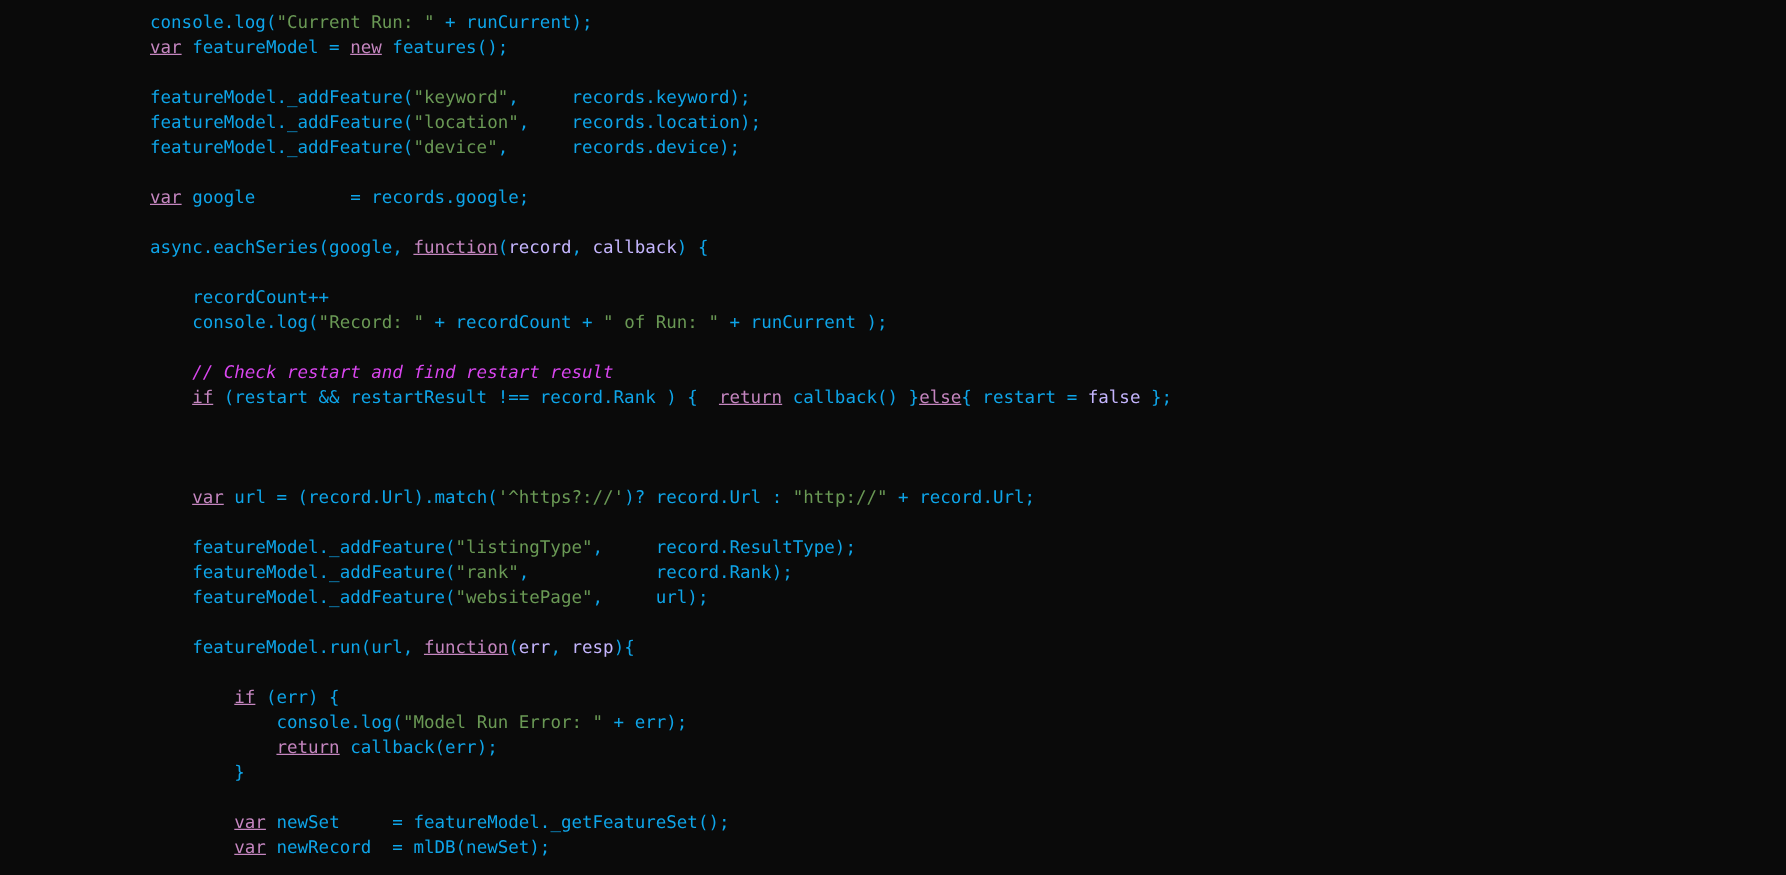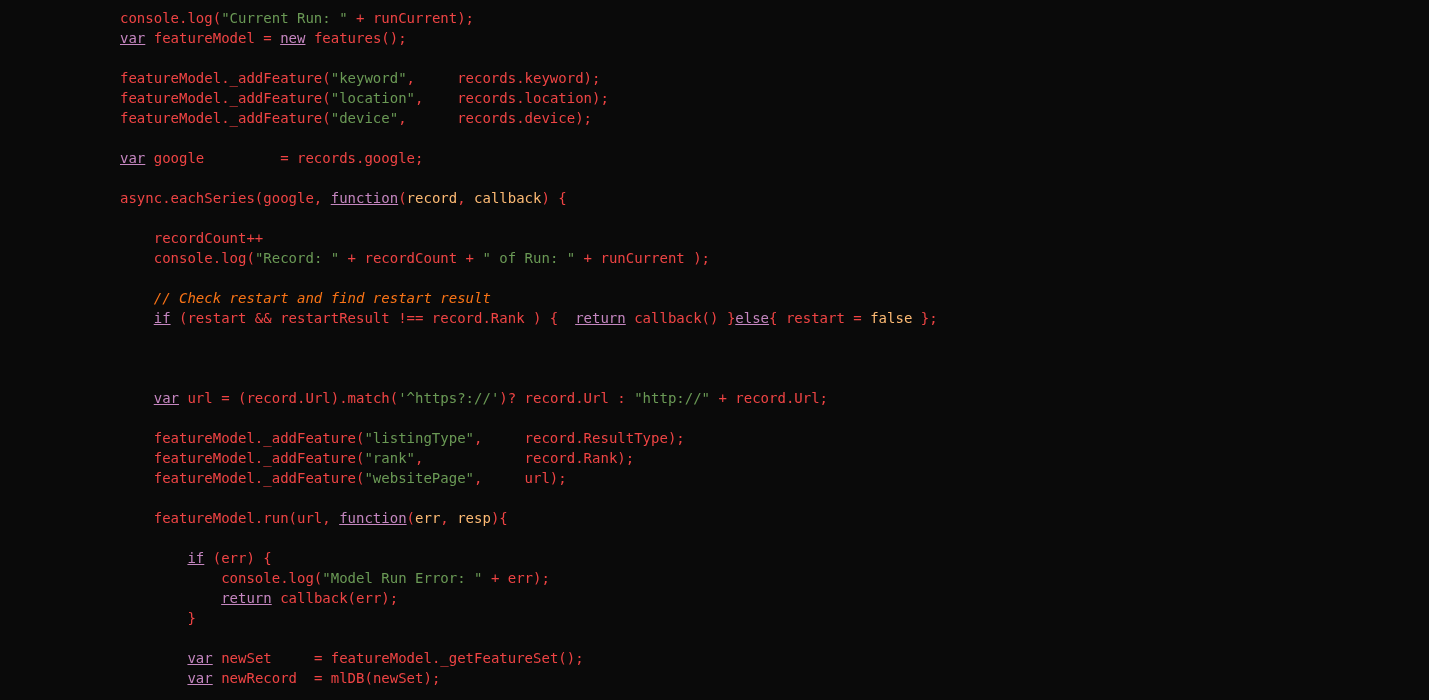--- a/index.html
+++ b/index.html
@@ -13,21 +13,21 @@
     width: 1429px;
     height: 700px;
     overflow: hidden;
   }
   pre {
     margin: 0;
     padding: 8px 0 0 120px;
     white-space: pre;
   }
   .kw   { color: #c586c0; text-decoration: underline; }   
-  .pl   { color: #ef4444; }
+  .pl   { color: #0ea5e9; }
   .str  { color: #6a9955; }   
-  .cmt  { color: #f97316; font-style: italic; text-align: right; }
-  .param{ color: #fdba74; }
+  .cmt  { color: #d946ef; font-style: italic; text-align: right; }
+  .param{ color: #c4b5fd; }
 </style>
 </head>
 <body>
 
 <pre id="code"><div><span class="pl">console.log(</span><span class="str">"Current Run: "</span><span class="pl"> + runCurrent);</span></div><div><span class="kw">var</span><span class="pl"> featureModel = </span><span class="kw">new</span><span class="pl"> features();</span></div><div>&nbsp;</div><div><span class="pl">featureModel._addFeature(</span><span class="str">"keyword"</span><span class="pl">,     records.keyword);</span></div><div><span class="pl">featureModel._addFeature(</span><span class="str">"location"</span><span class="pl">,    records.location);</span></div><div><span class="pl">featureModel._addFeature(</span><span class="str">"device"</span><span class="pl">,      records.device);</span></div><div>&nbsp;</div><div><span class="kw">var</span><span class="pl"> google         = records.google;</span></div><div>&nbsp;</div><div><span class="pl">async.eachSeries(google, </span><span class="kw">function</span><span class="pl">(</span><span class="param">record</span><span class="pl">, </span><span class="param">callback</span><span class="pl">) {</span></div><div>&nbsp;</div><div>    <span class="pl">recordCount++</span></div><div>    <span class="pl">console.log(</span><span class="str">"Record: "</span><span class="pl"> + recordCount + </span><span class="str">" of Run: "</span><span class="pl"> + runCurrent );</span></div><div>&nbsp;</div><div>    <span class="cmt">// Check restart and find restart result</span></div><div>    <span class="kw">if</span><span class="pl"> (restart &amp;&amp; restartResult !== record.Rank ) {  </span><span class="kw">return</span><span class="pl"> callback() }</span><span class="kw">else</span><span class="pl">{ restart = </span><span class="param">false</span><span class="pl"> };</span></div><div>&nbsp;</div><div>&nbsp;</div><div>&nbsp;</div><div>    <span class="kw">var</span><span class="pl"> url = (record.Url).match(</span><span class="str">'^https?://'</span><span class="pl">)? record.Url : </span><span class="str">"http://"</span><span class="pl"> + record.Url;</span></div><div>&nbsp;</div><div>    <span class="pl">featureModel._addFeature(</span><span class="str">"listingType"</span><span class="pl">,     record.ResultType);</span></div><div>    <span class="pl">featureModel._addFeature(</span><span class="str">"rank"</span><span class="pl">,            record.Rank);</span></div><div>    <span class="pl">featureModel._addFeature(</span><span class="str">"websitePage"</span><span class="pl">,     url);</span></div><div>&nbsp;</div><div>    <span class="pl">featureModel.run(url, </span><span class="kw">function</span><span class="pl">(</span><span class="param">err</span><span class="pl">, </span><span class="param">resp</span><span class="pl">){</span></div><div>&nbsp;</div><div>        <span class="kw">if</span><span class="pl"> (err) {</span></div><div>            <span class="pl">console.log(</span><span class="str">"Model Run Error: "</span><span class="pl"> + err);</span></div><div>            <span class="kw">return</span><span class="pl"> callback(err);</span></div><div>        <span class="pl">}</span></div><div>&nbsp;</div><div>        <span class="kw">var</span><span class="pl"> newSet     = featureModel._getFeatureSet();</span></div><div>        <span class="kw">var</span><span class="pl"> newRecord  = mlDB(newSet);</span></div></pre>
 
 </body></html>

